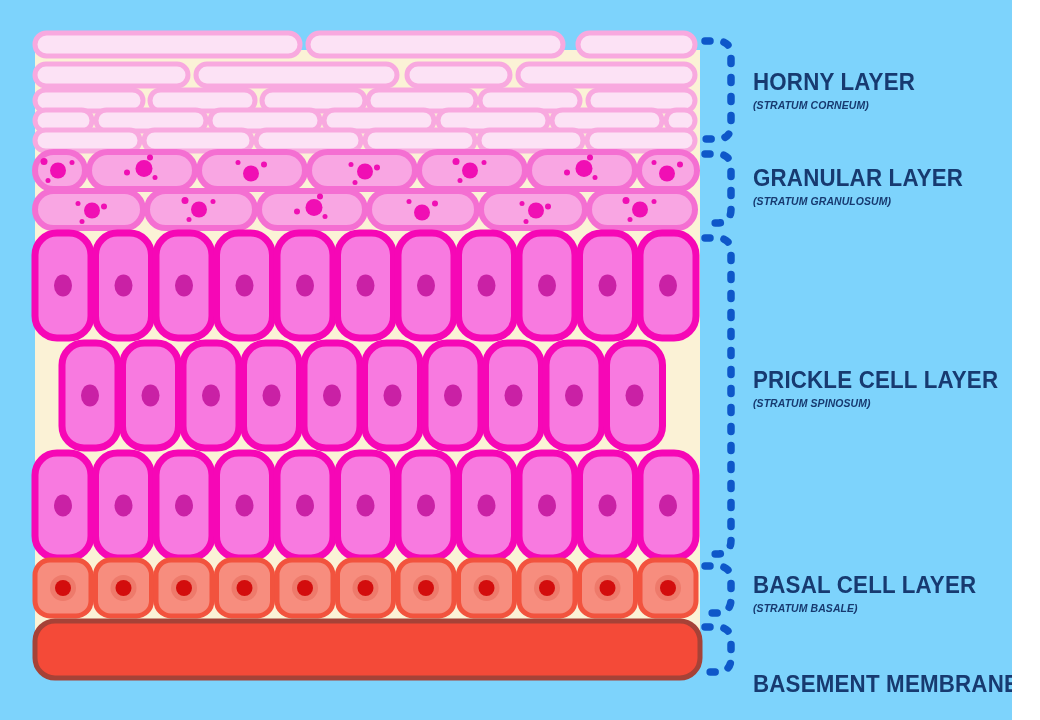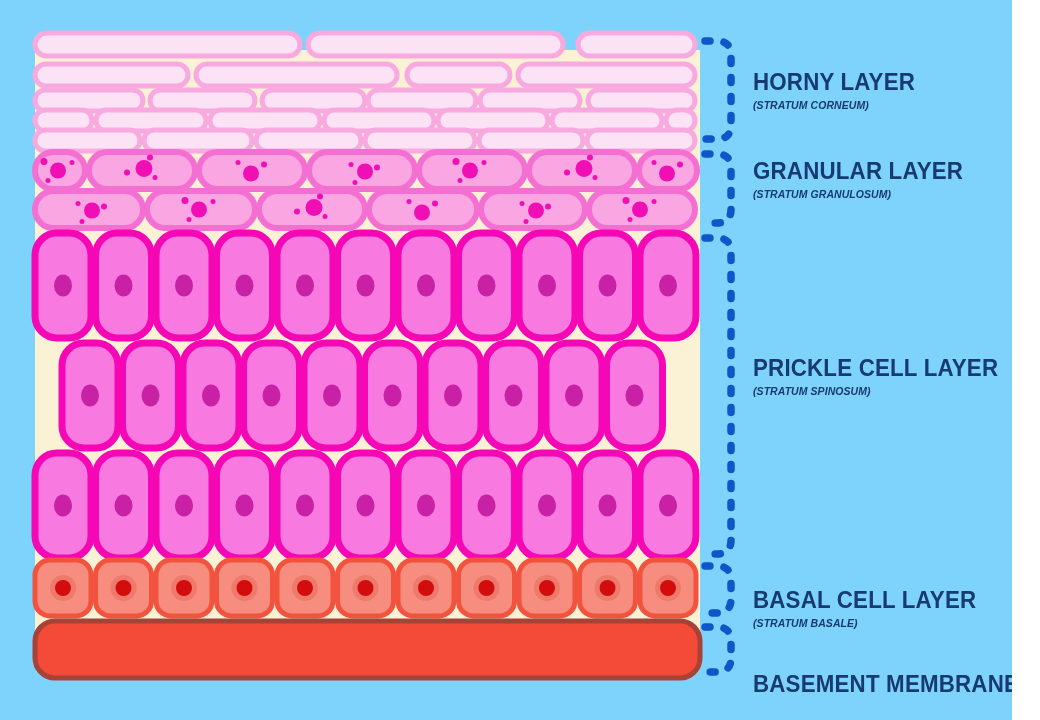--- a/index.html
+++ b/index.html
@@ -235,29 +235,29 @@
       <path d="M 705 238 L 717 238 Q 731 238 731 252 L 731 540 Q 731 554 717 554 L 705 554" fill="none" stroke="#0e57c9" stroke-width="7.5" stroke-linecap="round" stroke-dasharray="5 14"></path>
       <path d="M 705 566 L 717 566 Q 731 566 731 580 L 731 599 Q 731 613 717 613 L 705 613" fill="none" stroke="#0e57c9" stroke-width="7.5" stroke-linecap="round" stroke-dasharray="5 14"></path>
       <path d="M 705 627 L 717 627 Q 731 627 731 641 L 731 658 Q 731 672 717 672 L 705 672" fill="none" stroke="#0e57c9" stroke-width="7.5" stroke-linecap="round" stroke-dasharray="5 14"></path>
     </svg>
 
   <div>
     <div class="layer-label" style="top:70px">
       <div class="title">HORNY LAYER</div>
       <div class="sub">(STRATUM CORNEUM)</div>
     </div>
-    <div class="layer-label" style="top:159px">
+    <div class="layer-label" style="top:166px">
       <div class="title">GRANULAR LAYER</div>
       <div class="sub">(STRATUM GRANULOSUM)</div>
     </div>
-    <div class="layer-label" style="top:356px">
+    <div class="layer-label" style="top:368px">
       <div class="title">PRICKLE CELL LAYER</div>
       <div class="sub">(STRATUM SPINOSUM)</div>
     </div>
-    <div class="layer-label" style="top:588px">
+    <div class="layer-label" style="top:573px">
       <div class="title">BASAL CELL LAYER</div>
       <div class="sub">(STRATUM BASALE)</div>
     </div>
     <div class="layer-label" style="top:672px">
       <div class="title">BASEMENT MEMBRANE</div>
     </div>
   </div>
 </div>
 
 </body></html>

